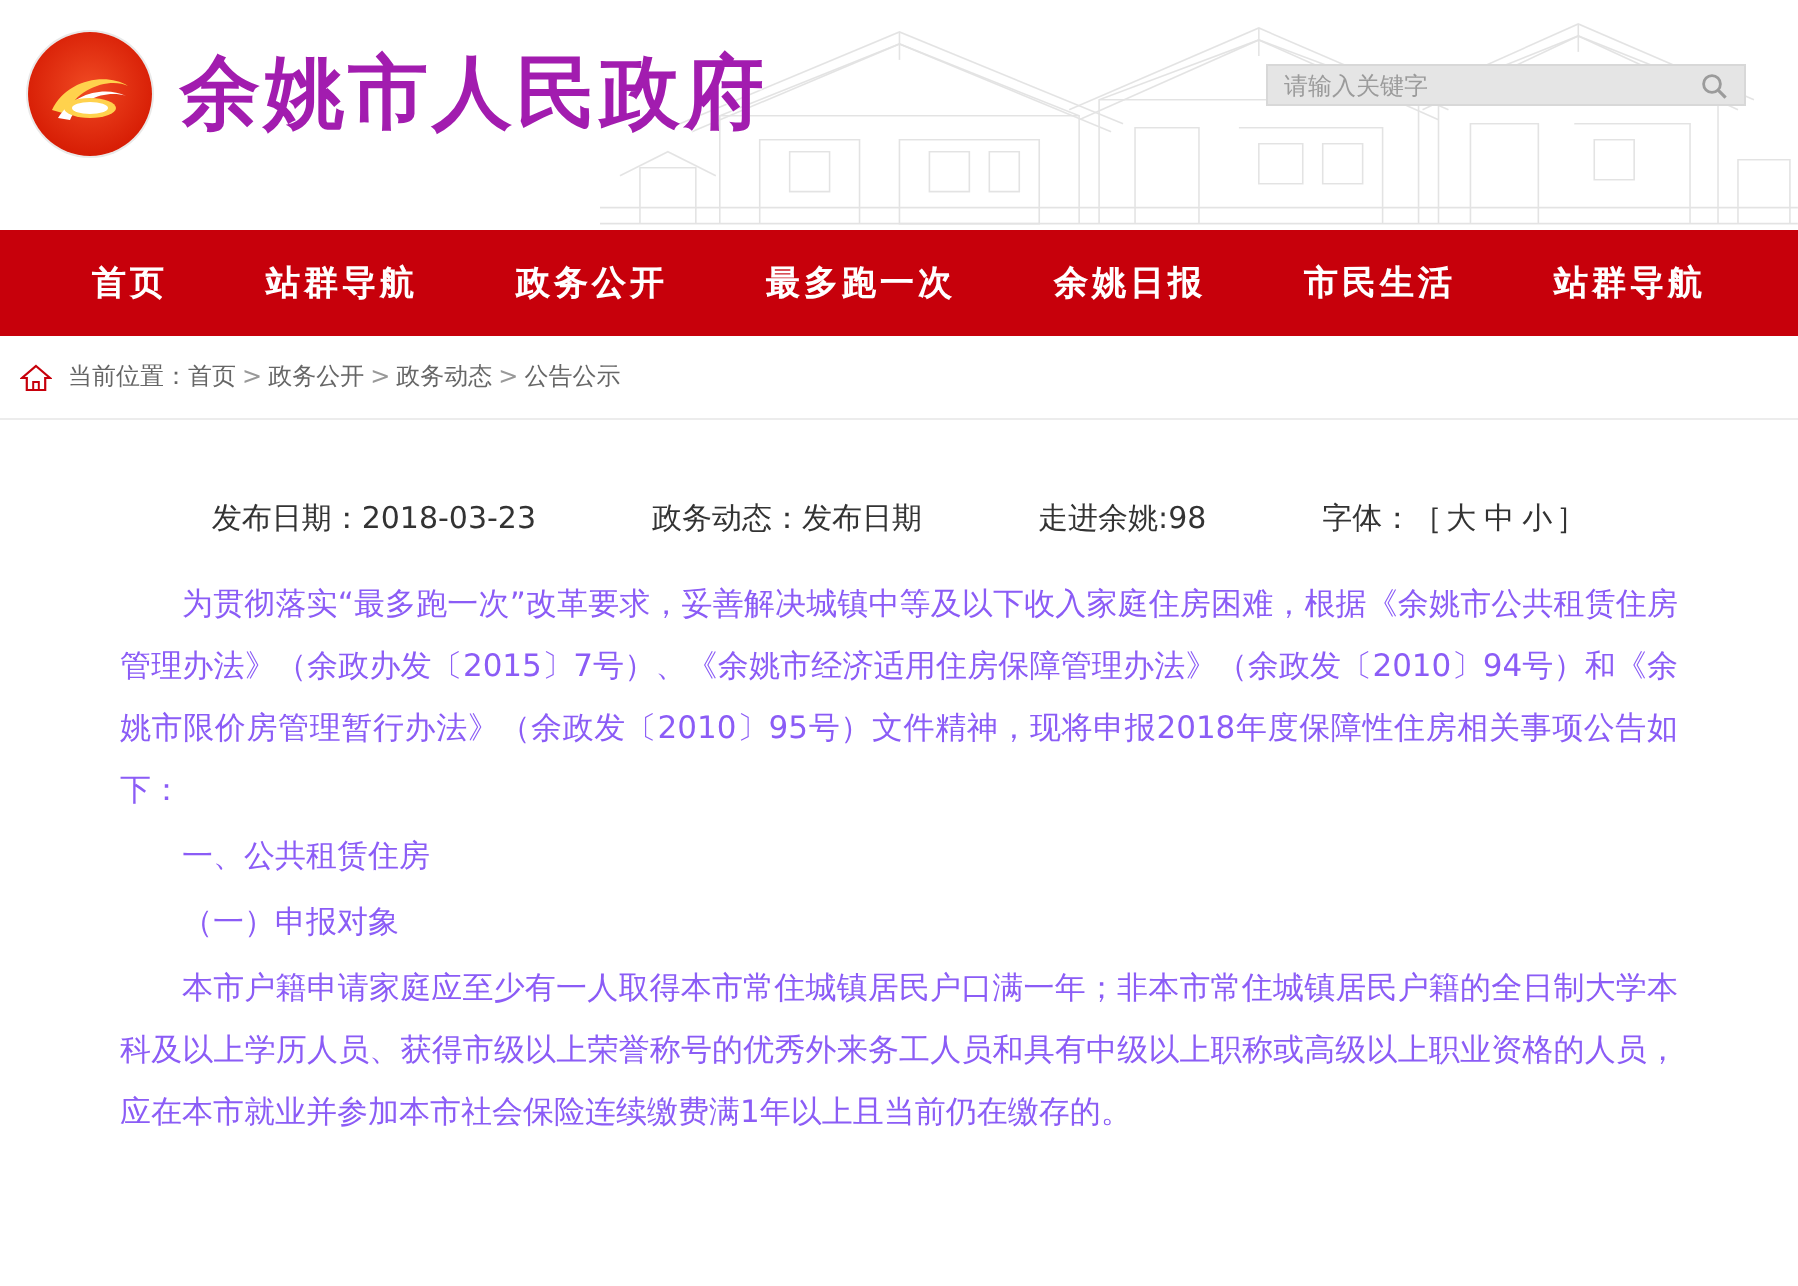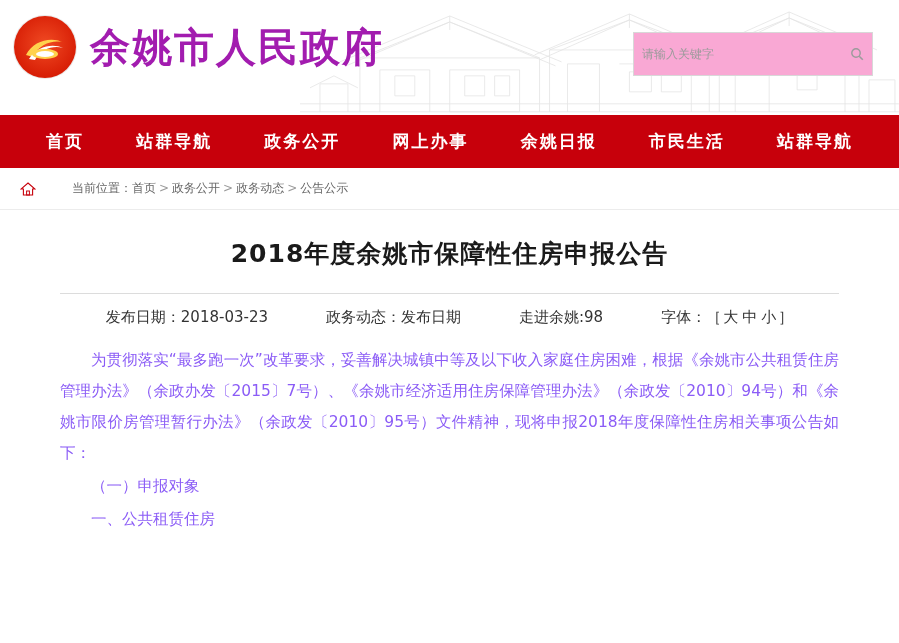--- a/index.html
+++ b/index.html
@@ -61,22 +61,22 @@
     letter-spacing: 2px;
     line-height: 1;
     white-space: nowrap;
     text-shadow: 0 1px 0 rgba(255,255,255,0.6);
   }
   .search-box {
     position: absolute;
     right: 26px;
     top: 32px;
     width: 240px;
-    height: 44px;
-    background: #f9a8d4;
+    height: 21px;
+    background: #e5e5e5;
     border: 1px solid #d8d8d8;
     display: flex;
     align-items: center;
     z-index: 5;
     margin-left: 40px;
   }
   .search-box input {
     border: 0;
     outline: 0;
     flex: 1;
@@ -107,24 +107,23 @@
     cursor: pointer;
     white-space: nowrap;
     padding: 0 6px;
   }
 
   
   .crumb-bar {
     height: 42px;
     display: flex;
     align-items: center;
-    padding: 0 20px;
+    padding: 0 10px;
     border-bottom: 1px solid #ececec;
     background: #fff;
-    gap: 28px;
   }
   .home-icon {
     width: 16px; height: 16px;
     margin-right: 8px;
     flex: none;
   }
   .crumb-text {
     font-size: 12px;
     color: #666;
     font-family: "DejaVu Sans", sans-serif;
@@ -234,46 +233,46 @@
           <line x1="9.2" y1="9.2" x2="12.8" y2="12.8" stroke="#9b9b9b" stroke-width="1.6"></line>
         </svg>
     </span>
   </div>
 </div>
 
 <div class="nav">
   <div class="nav-item">首页</div>
   <div class="nav-item">站群导航</div>
   <div class="nav-item">政务公开</div>
-  <div class="nav-item">网上办事</div>
+  <div class="nav-item">最多跑一次</div>
   <div class="nav-item">余姚日报</div>
   <div class="nav-item">市民生活</div>
   <div class="nav-item">站群导航</div>
 </div>
 
 <div class="crumb-bar">
   <span class="home-icon">
     <svg width="16" height="16" viewBox="0 0 16 16">
       <path d="M8 2 L15 8 L12.6 8 L12.6 14 L3.4 14 L3.4 8 L1 8 Z" fill="none" stroke="#c7000b" stroke-width="1.1"></path>
       <rect x="6.6" y="10" width="2.8" height="4" fill="none" stroke="#c7000b" stroke-width="1"></rect>
     </svg>
   </span>
   <span class="crumb-text">
     <span>当前位置：</span><a href="#">首页</a><span class="sep">&gt;</span><a href="#">政务公开</a><span class="sep">&gt;</span><a href="#">政务动态</a><span class="sep">&gt;</span><a href="#">公告公示</a>
   </span>
 </div>
 
 <div class="article">
-  <div class="art-title">2018年度余姚市保障性住房申报公告</div>
 
   <div class="art-meta">
     <span class="meta-item"><span>发布日期：</span><span>2018-03-23</span></span>
     <span class="meta-item"><span>政务动态：</span><span>发布日期</span></span>
     <span class="meta-item"><span>走进余姚:</span><span>98</span></span>
     <span class="meta-item font-sizer"><span>字体：</span><span>［</span><span class="fs">大</span><span class="fs">中</span><span class="fs">小</span><span>］</span></span>
   </div>
 
   <div class="art-body">
     <p class="indent2">为贯彻落实“最多跑一次”改革要求，妥善解决城镇中等及以下收入家庭住房困难，根据《余姚市公共租赁住房管理办法》（余政办发〔2015〕7号）、《余姚市经济适用住房保障管理办法》（余政发〔2010〕94号）和《余姚市限价房管理暂行办法》（余政发〔2010〕95号）文件精神，现将申报2018年度保障性住房相关事项公告如下：</p>
+    <p class="indent2">一、公共租赁住房</p>
     <p class="indent2">（一）申报对象</p>
-    <p class="indent2">一、公共租赁住房</p>
+    <p class="indent2">本市户籍申请家庭应至少有一人取得本市常住城镇居民户口满一年；非本市常住城镇居民户籍的全日制大学本科及以上学历人员、获得市级以上荣誉称号的优秀外来务工人员和具有中级以上职称或高级以上职业资格的人员，应在本市就业并参加本市社会保险连续缴费满1年以上且当前仍在缴存的。</p>
   </div>
 </div>
 
 </body></html>

